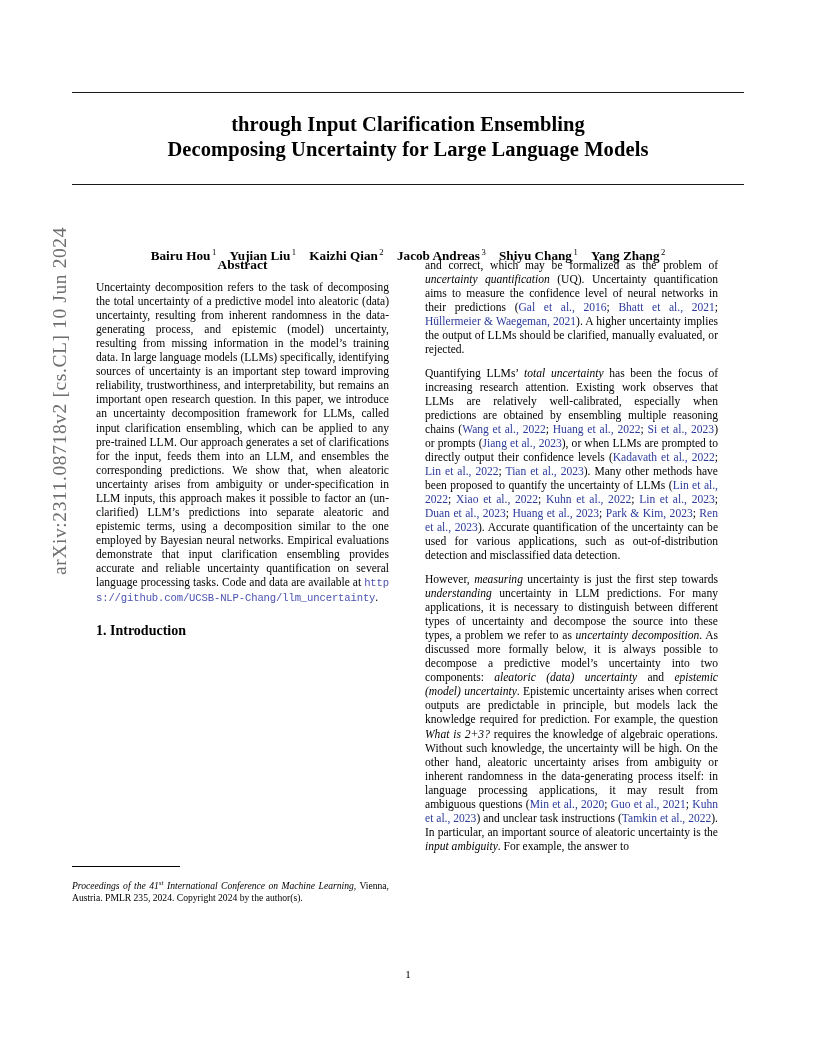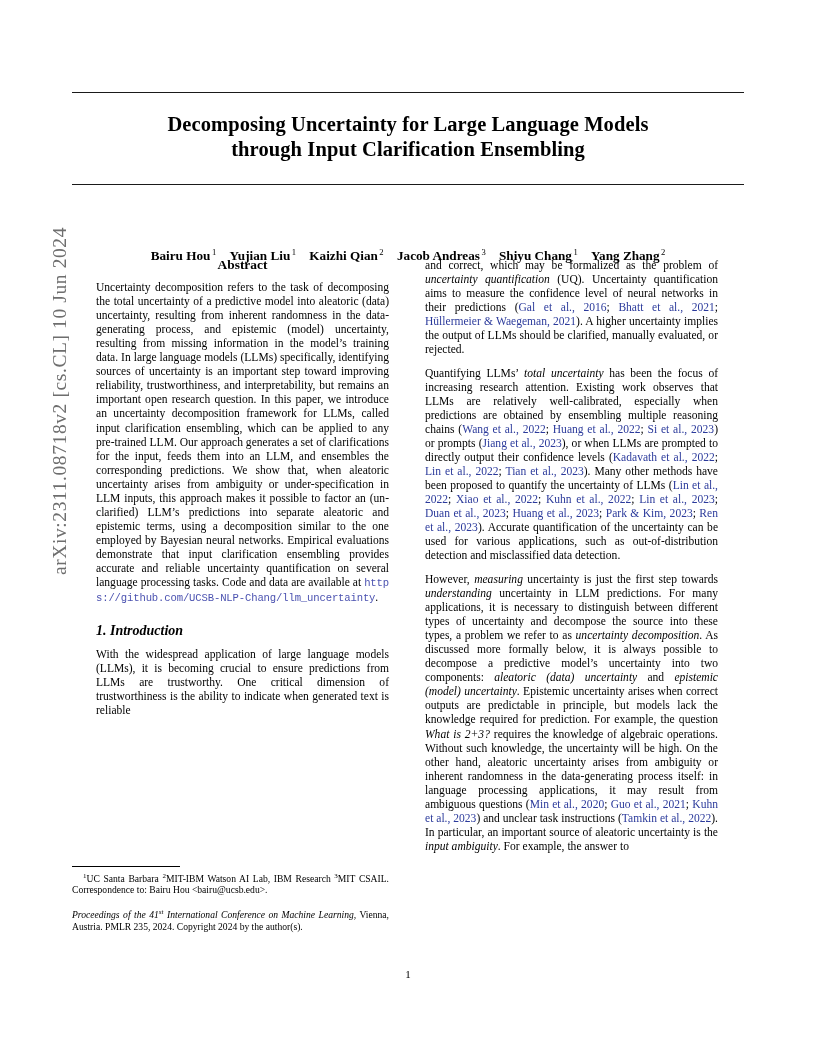--- a/index.html
+++ b/index.html
@@ -101,21 +101,20 @@
   .col p {
     margin: 0 0 9.5px 0;
   }
   .col p.tight { margin-bottom: 15px; }
 
   .sec-head {
     font-size: 14px;
     font-weight: bold;
     text-align: left;
     margin: 19px 0 9px 0;
-    font-style: italic;
   }
 
   .cite { color: #2b3a9b; }
   .url  {
     color: #4b52b0;
     font-family: "Liberation Mono", "DejaVu Sans Mono", monospace;
     font-size: 10.6px;
     letter-spacing: -0.15px;
     word-break: break-all;
   }
@@ -157,50 +156,48 @@
 <body>
 
 <div class="page">
 
   <div class="arxiv-stamp">arXiv:2311.08718v2  [cs.CL]  10 Jun 2024</div>
 
   <div class="rule rule-top"></div>
   <div class="rule rule-under-title"></div>
 
   <div class="title-block">
+    <div class="title-line">through Input Clarification Ensembling</div>
     <div class="title-line">Decomposing Uncertainty for Large Language Models</div>
-    <div class="title-line">through Input Clarification Ensembling</div>
   </div>
 
   <div class="authors">
     <span class="au"><span>Bairu Hou</span><sup>1</sup></span>
     <span class="au"><span>Yujian Liu</span><sup>1</sup></span>
     <span class="au"><span>Kaizhi Qian</span><sup>2</sup></span>
     <span class="au"><span>Jacob Andreas</span><sup>3</sup></span>
     <span class="au"><span>Shiyu Chang</span><sup>1</sup></span>
     <span class="au"><span>Yang Zhang</span><sup>2</sup></span>
   </div>
 
   <div class="col col-left">
     <div class="abstract-head">Abstract</div>
     <p><span>Uncertainty decomposition refers to the task of decomposing the total uncertainty of a predictive model into aleatoric (data) uncertainty, resulting from inherent randomness in the data-generating process, and epistemic (model) uncertainty, resulting from missing information in the model’s training data. In large language models (LLMs) specifically, identifying sources of uncertainty is an important step toward improving reliability, trustworthiness, and interpretability, but remains an important open research question. In this paper, we introduce an uncertainty decomposition framework for LLMs, called input clarification ensembling, which can be applied to any pre-trained LLM. Our approach generates a set of clarifications for the input, feeds them into an LLM, and ensembles the corresponding predictions. We show that, when aleatoric uncertainty arises from ambiguity or under-specification in LLM inputs, this approach makes it possible to factor an (un-clarified) LLM’s predictions into separate aleatoric and epistemic terms, using a decomposition similar to the one employed by Bayesian neural networks. Empirical evaluations demonstrate that input clarification ensembling provides accurate and reliable uncertainty quantification on several language processing tasks. Code and data are available at </span><span class="url">https://github.com/UCSB-NLP-Chang/llm_uncertainty</span><span>.</span></p>
 
     <div class="sec-head">1. Introduction</div>
-    <p class="tight">With the widespread application of large language models (LLMs), it is becoming crucial to ensure predictions from LLMs are trustworthy. One critical dimension of trustworthiness is the ability to indicate when generated text is reliable</p>
   </div>
 
   <div class="col col-right">
     <p><span>and correct, which may be formalized as the problem of </span><i>uncertainty quantification</i><span> (UQ). Uncertainty quantification aims to measure the confidence level of neural networks in their predictions (</span><span class="cite">Gal et al., 2016</span><span>; </span><span class="cite">Bhatt et al., 2021</span><span>; </span><span class="cite">Hüllermeier &amp; Waegeman, 2021</span><span>).  A higher uncertainty implies the output of LLMs should be clarified, manually evaluated, or rejected.</span></p>
 
     <p><span>Quantifying LLMs’ </span><i>total uncertainty</i><span> has been the focus of increasing research attention. Existing work observes that LLMs are relatively well-calibrated, especially when predictions are obtained by ensembling multiple reasoning chains (</span><span class="cite">Wang et al., 2022</span><span>; </span><span class="cite">Huang et al., 2022</span><span>; </span><span class="cite">Si et al., 2023</span><span>) or prompts (</span><span class="cite">Jiang et al., 2023</span><span>), or when LLMs are prompted to directly output their confidence levels (</span><span class="cite">Kadavath et al., 2022</span><span>; </span><span class="cite">Lin et al., 2022</span><span>; </span><span class="cite">Tian et al., 2023</span><span>).  Many other methods have been proposed to quantify the uncertainty of LLMs (</span><span class="cite">Lin et al., 2022</span><span>; </span><span class="cite">Xiao et al., 2022</span><span>; </span><span class="cite">Kuhn et al., 2022</span><span>; </span><span class="cite">Lin et al., 2023</span><span>; </span><span class="cite">Duan et al., 2023</span><span>; </span><span class="cite">Huang et al., 2023</span><span>; </span><span class="cite">Park &amp; Kim, 2023</span><span>; </span><span class="cite">Ren et al., 2023</span><span>).  Accurate quantification of the uncertainty can be used for various applications, such as out-of-distribution detection and misclassified data detection.</span></p>
 
     <p class="tight"><span>However, </span><i>measuring</i><span> uncertainty is just the first step towards </span><i>understanding</i><span> uncertainty in LLM predictions. For many applications, it is necessary to distinguish between different types of uncertainty and decompose the source into these types, a problem we refer to as </span><i>uncertainty decomposition</i><span>. As discussed more formally below, it is always possible to decompose a predictive model’s uncertainty into two components: </span><i>aleatoric (data) uncertainty</i><span> and </span><i>epistemic (model) uncertainty</i><span>. Epistemic uncertainty arises when correct outputs are predictable in principle, but models lack the knowledge required for prediction.  For example, the question </span><i>What is 2+3?</i><span>  requires the knowledge of algebraic operations. Without such knowledge, the uncertainty will be high. On the other hand, aleatoric uncertainty arises from ambiguity or inherent randomness in the data-generating process itself: in language processing applications, it may result from ambiguous questions (</span><span class="cite">Min et al., 2020</span><span>; </span><span class="cite">Guo et al., 2021</span><span>; </span><span class="cite">Kuhn et al., 2023</span><span>) and unclear task instructions (</span><span class="cite">Tamkin et al., 2022</span><span>).  In particular, an important source of aleatoric uncertainty is the </span><i>input ambiguity</i><span>.  For example, the answer to</span></p>
   </div>
 
   <div class="footnote-wrap">
     <div class="footnote-rule"></div>
-    <p class="footnote-affil"><sup>1</sup><span>UC Santa Barbara </span><sup>2</sup><span>MIT-IBM Watson AI Lab, IBM Research </span><sup>3</sup><span>MIT CSAIL. Correspondence to: Bairu Hou &lt;bairu@ucsb.edu&gt;.</span></p>
     <p class="footnote-proc"><i>Proceedings of the 41</i><i><sup>st</sup></i><i> International Conference on Machine Learning</i><span>, Vienna, Austria. PMLR 235, 2024. Copyright 2024 by the author(s).</span></p>
   </div>
 
   <div class="page-number">1</div>
 
 </div>
 
 </body></html>

